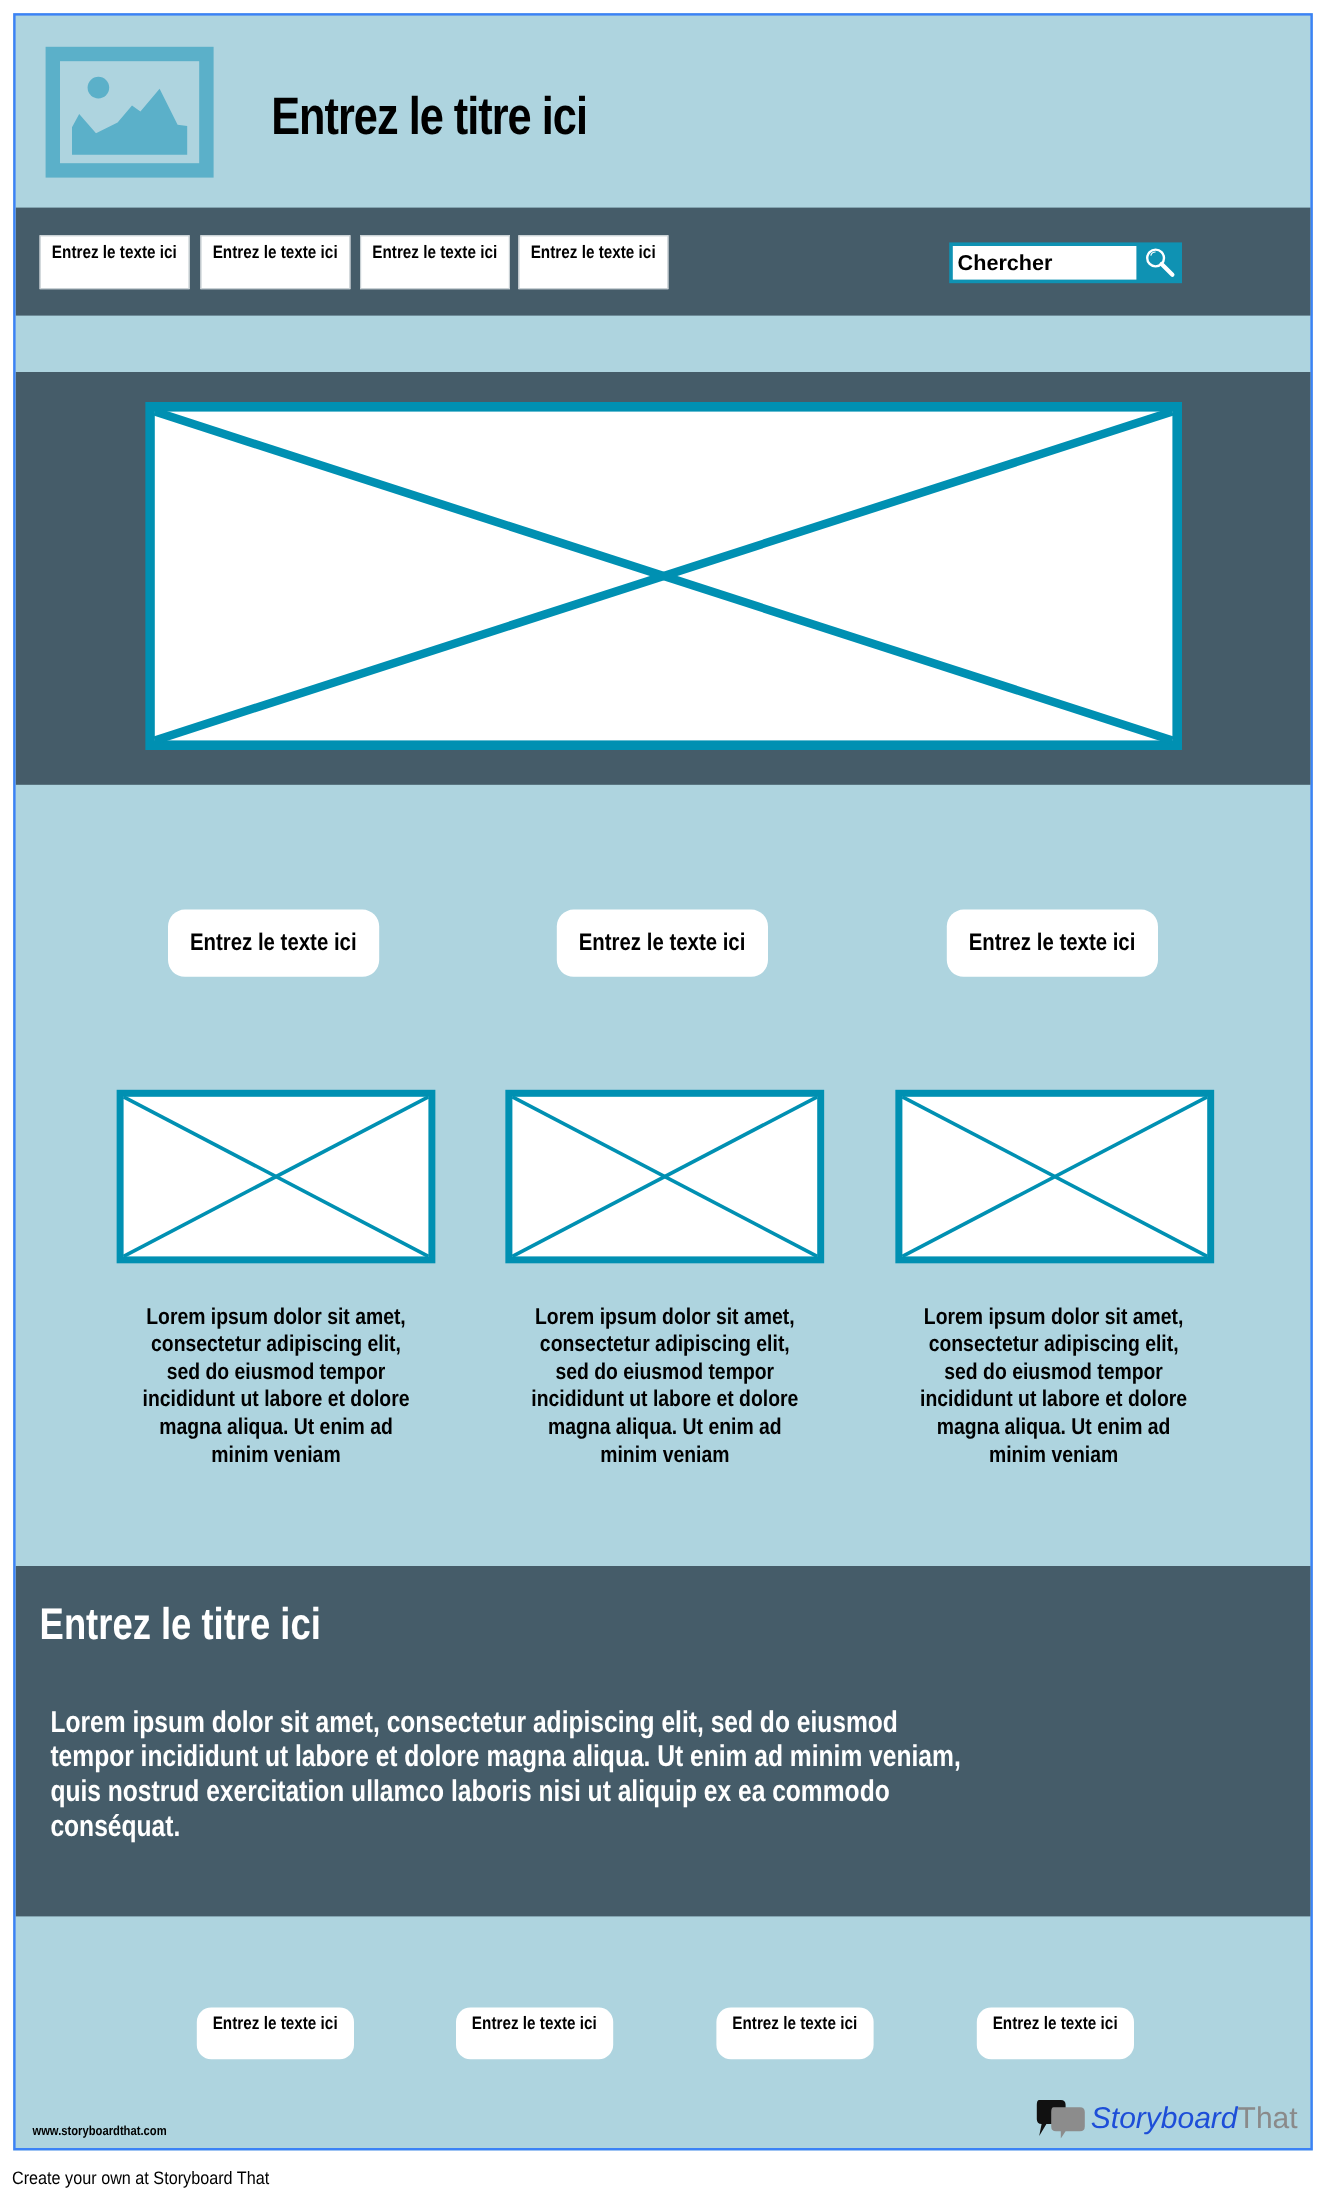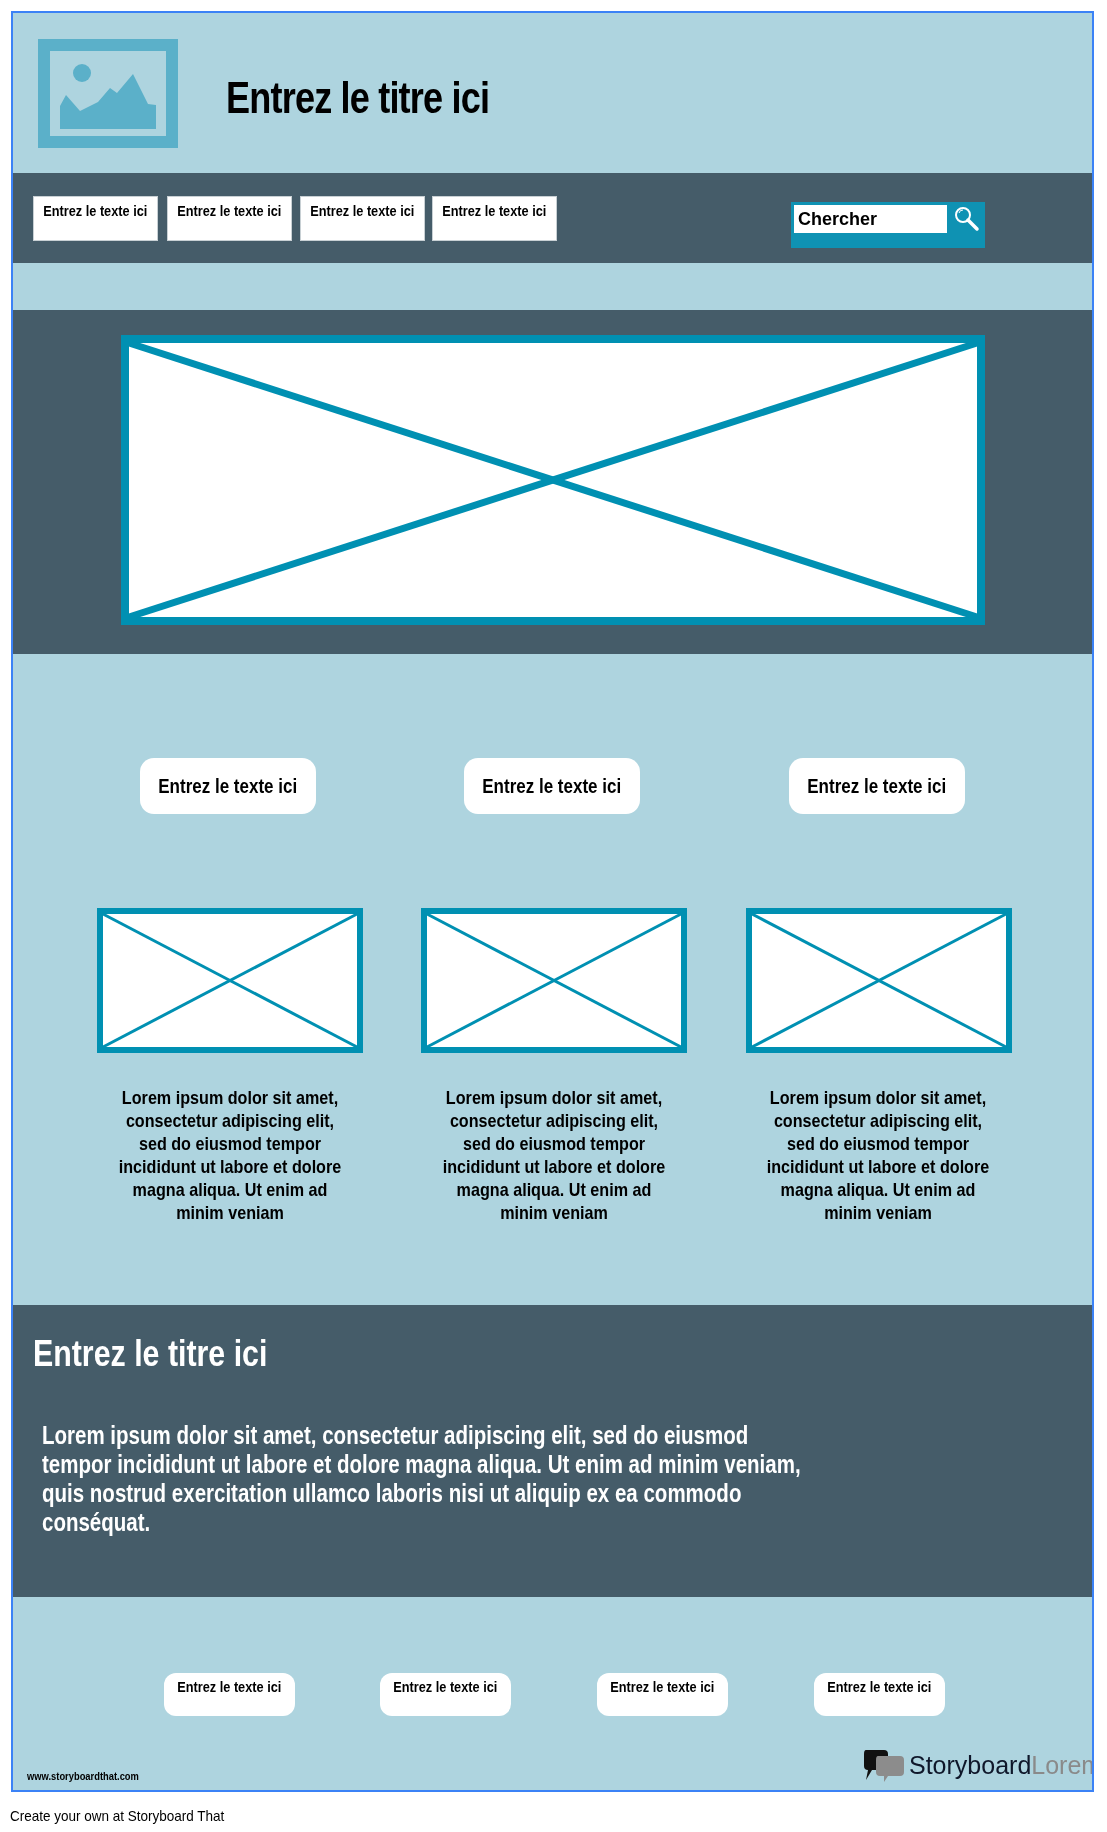--- a/index.html
+++ b/index.html
@@ -8,40 +8,40 @@
   #frame { position: absolute; left: 11px; top: 11px; width: 1083px; height: 1781px; border: 2px solid #3b82f6; background: #AED4DF; overflow: hidden; }
   .abs { position: absolute; }
   
   #logo { left: 25px; top: 26px; width: 140px; height: 109px; background: #5BB0C9; }
   #logo .inner { position: absolute; left: 12px; top: 12px; right: 12px; bottom: 12px; background: #AED4DF; }
   #logo svg { position: absolute; left: 12px; top: 12px; }
   #site-title { left: 213px; top: 60px; font-size: 44px; color: #000; font-weight: bold; letter-spacing: -1px; transform: scaleX(0.82); transform-origin: left center; white-space: nowrap; }
   #navbar { left: 0; top: 160px; width: 1081px; height: 90px; background: #455C69; }
   .nav-btn { position: absolute; top: 23px; width: 125px; height: 45px; background: #fff; border: 1px solid #c8d0d4; text-align: center; font-size: 15px; line-height: 17px; padding-top: 5px; color: #000; font-weight: bold; }
   .nav-btn span { display: inline-block; transform: scaleX(0.85); }
-  #search { left: 778px; top: 29px; width: 194px; height: 46px; background: #0F92B3; }
+  #search { left: 778px; top: 29px; width: 194px; height: 34px; background: #0F92B3; }
   #search-input { position: absolute; left: 3px; top: 3px; width: 153px; height: 28px; background: #fff; border: none; font-size: 18px; font-weight: bold; padding-left: 4px; font-family: "Liberation Sans", sans-serif; color: #000; outline: none; }
   #search-btn { position: absolute; left: 158px; top: 0; width: 36px; height: 34px; cursor: pointer; }
   #hero { left: 0; top: 297px; width: 1081px; height: 344px; background: #455C69; }
   #hero-img { position: absolute; left: 108px; top: 25px; width: 864px; height: 290px; }
   .pill { position: absolute; background: #fff; border-radius: 14px; text-align: center; color: #000; font-weight: bold; }
   .pill-lg { top: 745px; width: 176px; height: 56px; font-size: 20px; line-height: 56px; }
   .pill-lg span { display: inline-block; transform: scaleX(0.85); white-space: nowrap; }
   .thumb { position: absolute; top: 895px; width: 266px; height: 145px; }
   .desc { position: absolute; top: 1073px; width: 240px; text-align: center; font-size: 19px; line-height: 23px; font-weight: bold; color: #000; }
   .desc span { display: inline-block; transform: scaleX(0.85); transform-origin: center; width: 282px; margin-left: -21px; }
   #about { left: 0; top: 1292px; width: 1081px; height: 292px; background: #455C69; }
   #about-title { position: absolute; left: 20px; top: 28px; font-size: 37px; color: #fff; font-weight: bold; transform: scaleX(0.82); transform-origin: left center; white-space: nowrap; }
   #about-text { position: absolute; left: 29px; top: 116px; width: 930px; font-size: 25px; line-height: 29px; color: #fff; font-weight: bold; transform: scaleX(0.82); transform-origin: left top; }
   .pill-sm { top: 1660px; width: 131px; height: 43px; font-size: 15px; line-height: 16px; padding-top: 6px; border-radius: 12px; }
   .pill-sm span { display: inline-block; transform: scaleX(0.85); }
   #url { left: 14px; top: 1757px; font-size: 11px; font-weight: bold; color: #000; transform: scaleX(0.85); transform-origin: left center; white-space: nowrap; }
   #sbt-logo { left: 849px; top: 1735px; width: 220px; height: 34px; }
   #sbt-logo .word { position: absolute; left: 47px; top: 0; font-size: 25px; line-height: 34px; white-space: nowrap; }
-  #sbt-logo .w1 { color: #0f172a; }
+  #sbt-logo .w1 { color: #1d4ed8; font-style: italic; }
   #sbt-logo .w2 { color: #8a8a8a; }
   #create { position: absolute; left: 10px; top: 1807px; font-size: 15px; color: #000; transform: scaleX(0.9); transform-origin: left center; white-space: nowrap; }
 </style>
 </head>
 <body>
 
 <div id="frame">
 
   <div id="logo" class="abs">
     <div class="inner"></div>
@@ -112,17 +112,17 @@
   <div class="pill pill-sm" style="left:584px;"><span>Entrez le texte ici</span></div>
   <div class="pill pill-sm" style="left:801px;"><span>Entrez le texte ici</span></div>
 
   <div id="url" class="abs">www.storyboardthat.com</div>
 
   <div id="sbt-logo" class="abs">
     <svg width="44" height="34" viewBox="0 0 44 34" style="position:absolute;left:0;top:0;">
       <path d="M4 2 H22 Q26 2 26 6 V18 Q26 22 22 22 H10 L4 32 L6 22 Q2 22 2 18 V6 Q2 2 4 2 Z" fill="#111"></path>
       <path d="M16 8 H38 Q42 8 42 12 V24 Q42 28 38 28 H26 L22 34 L22 28 H18 Q14 28 14 24 V12 Q14 8 16 8 Z" fill="#8c8c8c"></path>
     </svg>
-    <span class="word"><span class="w1">Storyboard</span><span class="w2">Lorem</span></span>
+    <span class="word"><span class="w1">Storyboard</span><span class="w2">That</span></span>
   </div>
 </div>
 
 <div id="create">Create your own at Storyboard That</div>
 
 </body></html>

